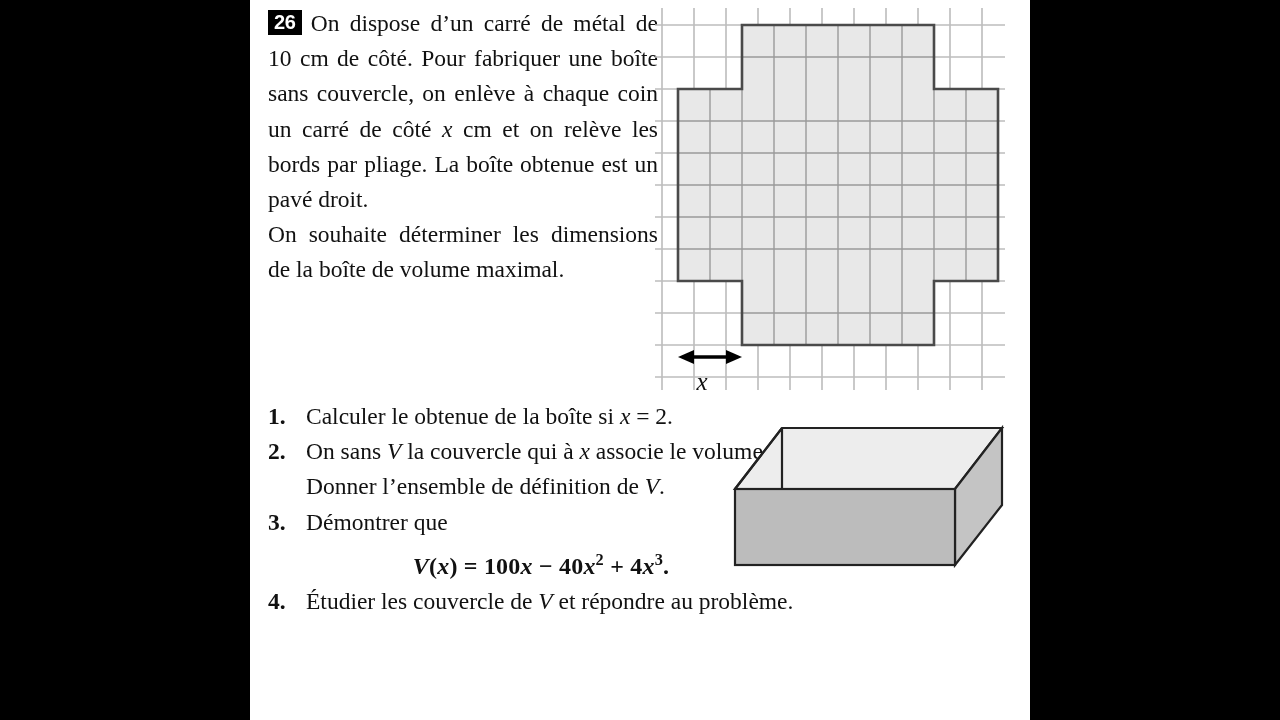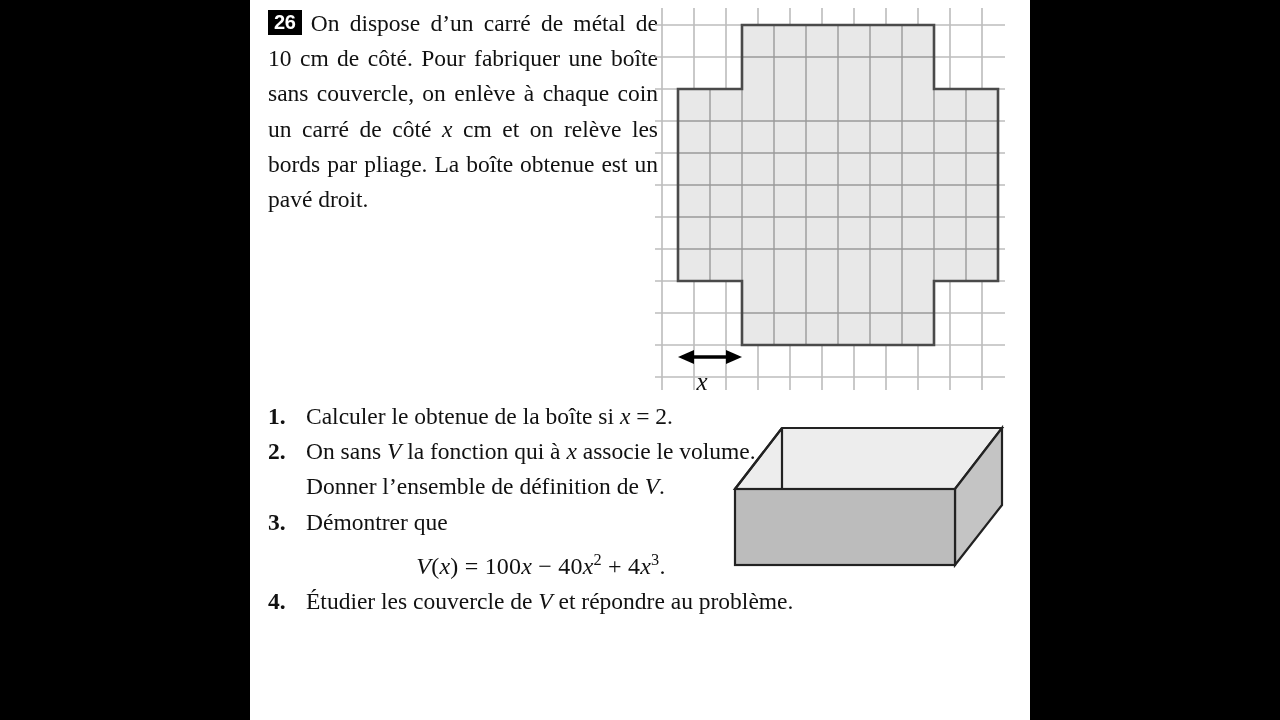--- a/index.html
+++ b/index.html
@@ -32,21 +32,21 @@
     position:absolute;left:18px;top:399px;width:700px;
     font-size:23.5px;line-height:35.2px;color:#111;
   }
   .qrow{display:flex;align-items:flex-start;}
   .qnum{flex:0 0 auto;width:38px;font-weight:bold;}
   .qbody{flex:1 1 auto;}
   .q-narrow .qbody{width:400px;}
   .q-wide .qbody{width:680px;}
   .formula{
     display:block;text-align:center;width:470px;margin:2px 0 0 0;
-    font-size:24px;letter-spacing:.2px;
+    font-size:24px;letter-spacing:.2px;font-weight:bold;
   }
   sup{font-size:.68em;vertical-align:super;}
 
   
   #grid-figure{position:absolute;left:405px;top:0;width:360px;height:395px;}
   #box-figure{position:absolute;left:470px;top:405px;width:300px;height:175px;}
   svg{display:block;}
 </style>
 </head>
 <body>
@@ -55,32 +55,33 @@
 
   <div class="bar" id="bar-left"></div>
   <div class="bar" id="bar-right"></div>
 
   <div id="sheet">
 
     <div id="statement">
       <p class="para">
         <span class="badge">26</span><span>On dispose d’un carré de métal de 10 cm de côté. Pour fabriquer une boîte sans couvercle, on enlève à chaque coin un carré de côté </span><span class="mi">x</span><span> cm et on relève les bords par pliage. La boîte obtenue est un pavé droit.</span>
       </p>
+      <p class="para">On souhaite déterminer les dimensions de la boîte de volume maximal.</p>
     </div>
 
     <div id="questions">
 
       <div class="qrow q-narrow">
         <div class="qnum">1.</div>
         <div class="qbody"><span>Calculer le obtenue de la boîte si </span><span class="mi">x</span><span> = 2.</span></div>
       </div>
 
       <div class="qrow q-narrow">
         <div class="qnum">2.</div>
-        <div class="qbody"><span>On sans </span><span class="mi">V</span><span> la fonction qui à </span><span class="mi">x</span><span> associe le volume.</span><br><span>Donner l’ensemble de définition de </span><span class="mi">V</span><span>.</span></div>
+        <div class="qbody"><span>On sans </span><span class="mi">V</span><span> la couvercle qui à </span><span class="mi">x</span><span> associe le volume.</span><br><span>Donner l’ensemble de définition de </span><span class="mi">V</span><span>.</span></div>
       </div>
 
       <div class="qrow q-wide">
         <div class="qnum">3.</div>
         <div class="qbody">
           <span>Démontrer que</span>
           <span class="formula">
             <span class="mi">V</span>(<span class="mi">x</span>)
             <span>=</span>
             100<span class="mi">x</span> −

